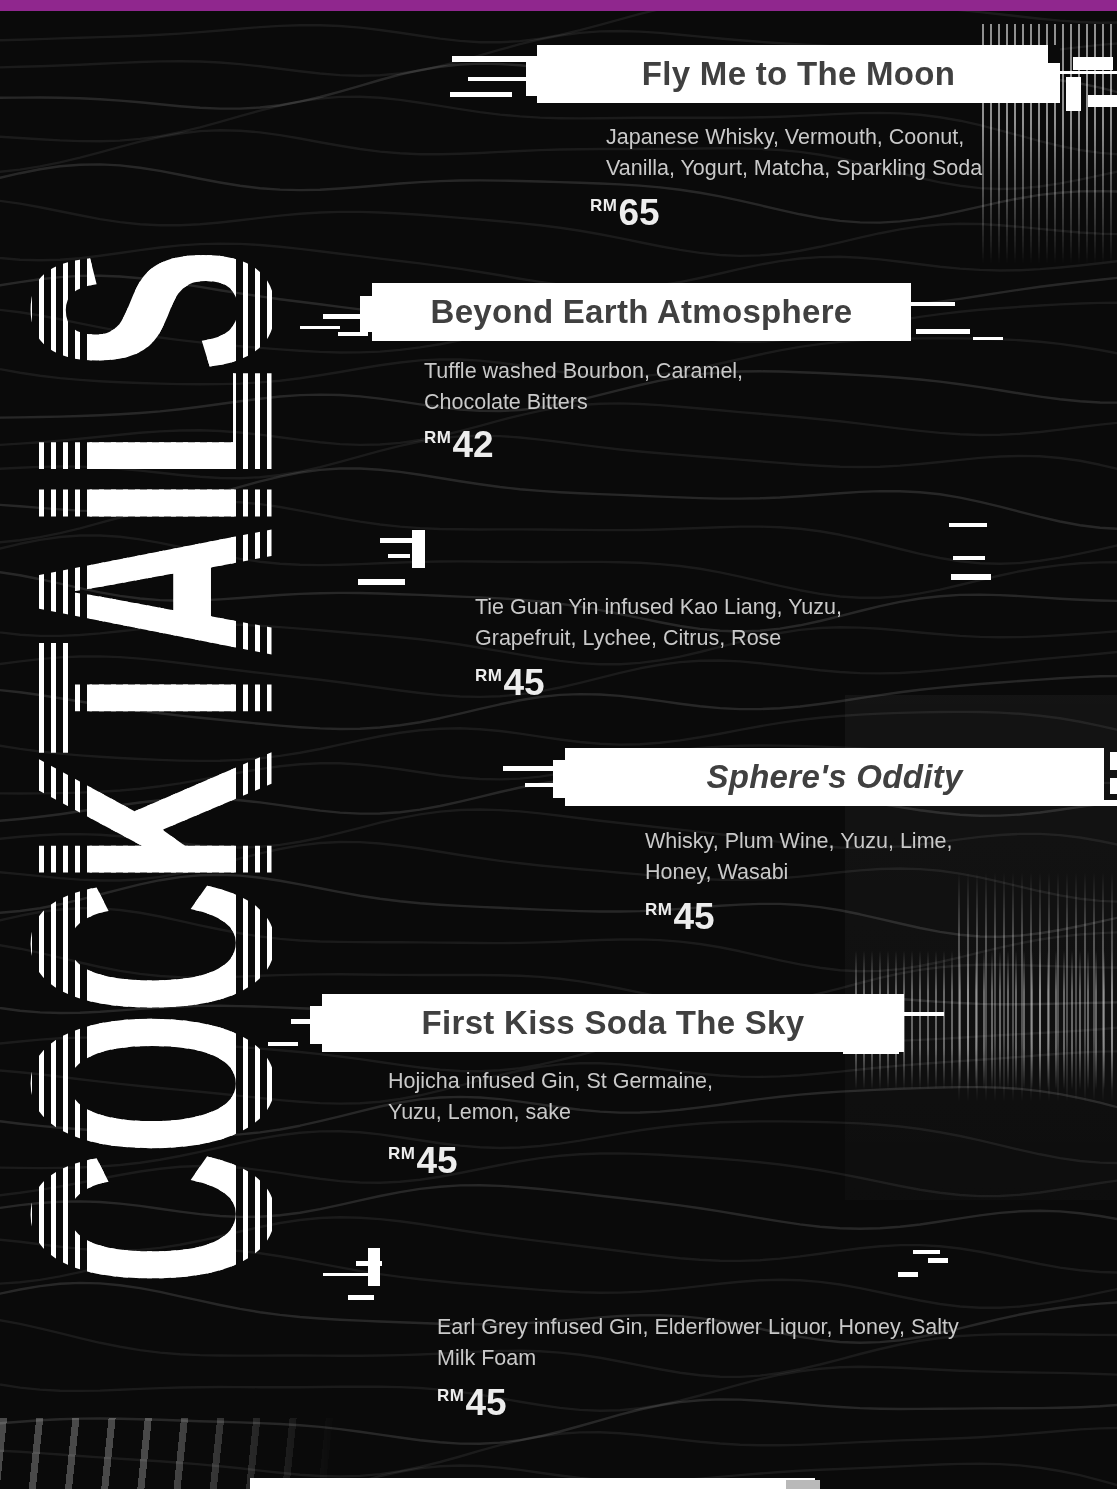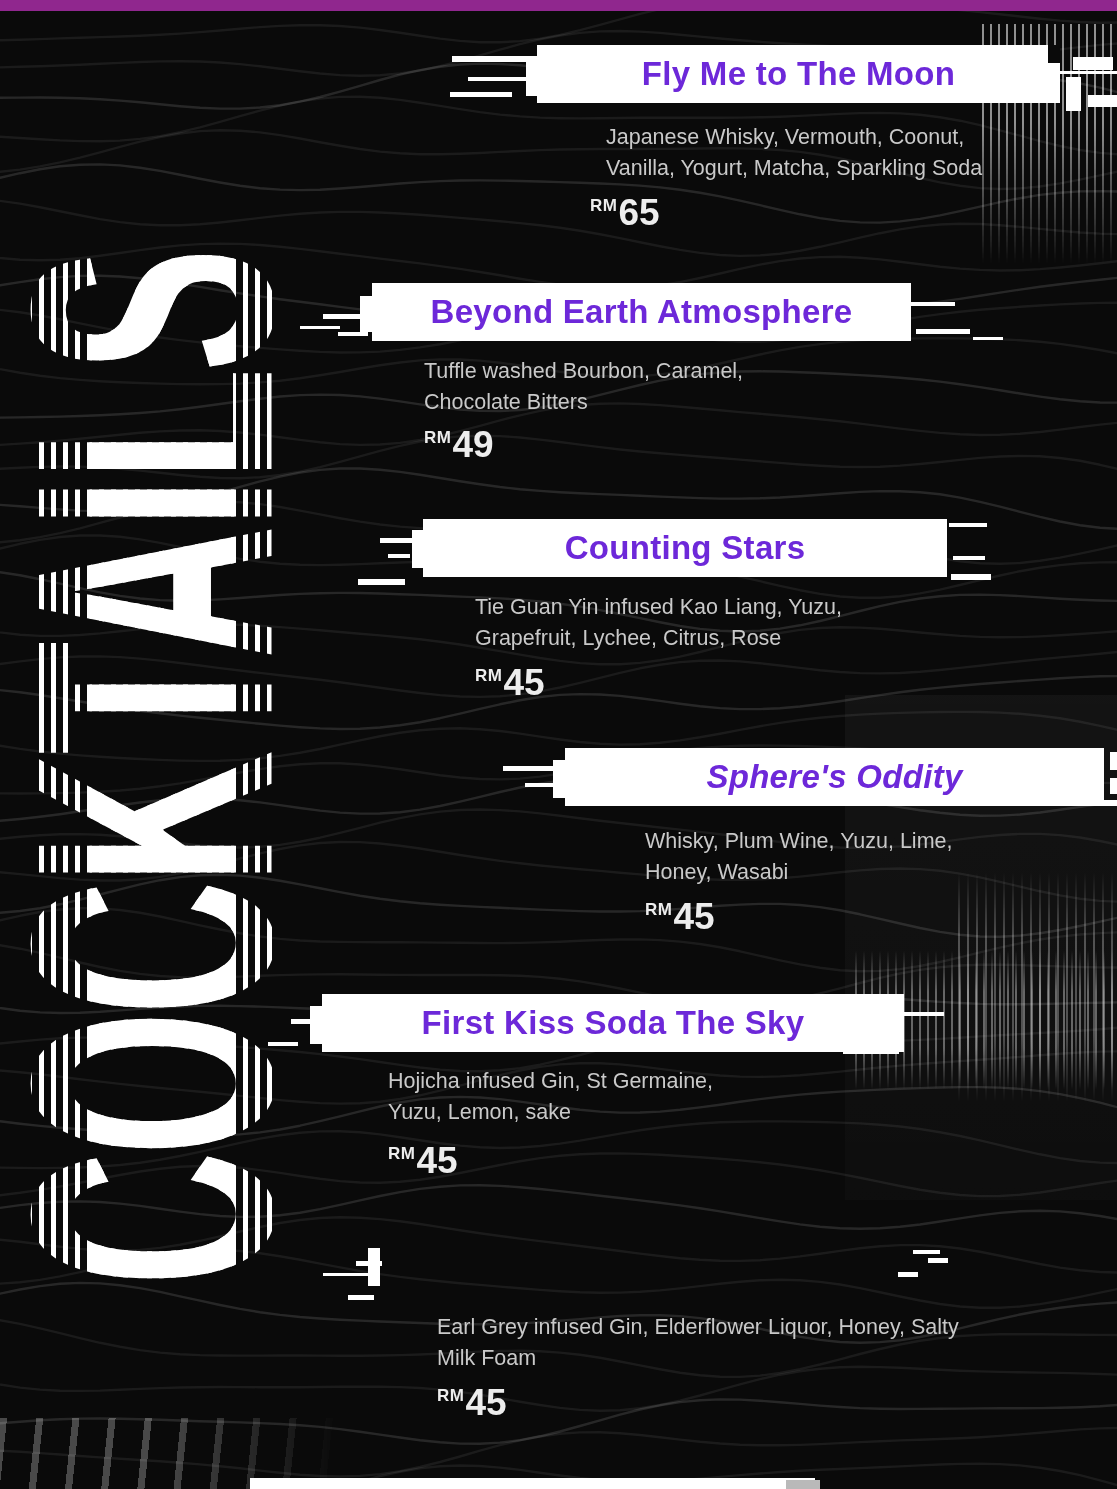--- a/index.html
+++ b/index.html
@@ -49,21 +49,21 @@
       -webkit-background-clip:text;background-clip:text;
     }
   }
 
   
   .item{position:absolute;left:0;top:0;width:100%;height:100%;pointer-events:none;}
   .tbox{
     position:absolute;height:58px;background:#fff;
     display:flex;align-items:center;justify-content:center;
   }
-  .tbox h2{margin:10px;font-size:33px;font-weight:700;color:#6d28d9;letter-spacing:.3px;}
+  .tbox h2{margin:10px;font-size:33px;font-weight:700;color:#404040;letter-spacing:.3px;}
   .desc{position:absolute;margin:0;font-size:21.5px;line-height:1.45;color:#c9c9c9;}
   .price{position:absolute;display:flex;align-items:flex-start;color:#ededed;}
   .price .cur{font-size:17px;font-weight:700;letter-spacing:.5px;padding-top:2px;}
   .price .amt{font-size:37px;font-weight:700;line-height:1;margin-left:1px;}
   .gl{position:absolute;background:#fff;}
   .gl.dark{background:#0a0a0a;}
 
   .pbox{position:absolute;background:#fff;}
   .pbox .gray{position:absolute;background:#b9b9b9;}
 </style>
@@ -160,28 +160,25 @@
     <div class="gl" style="left:360px;top:296px;width:12px;height:36px;"></div>
     <div class="gl" style="left:323px;top:314px;width:50px;height:5px;"></div>
     <div class="gl" style="left:300px;top:326px;width:40px;height:3px;"></div>
     <div class="gl" style="left:338px;top:332px;width:30px;height:4px;"></div>
     <div class="gl" style="left:911px;top:302px;width:44px;height:4px;"></div>
     <div class="gl" style="left:916px;top:329px;width:54px;height:5px;"></div>
     <div class="gl" style="left:973px;top:337px;width:30px;height:3px;"></div>
     <p class="desc" style="left:424px;top:356px;width:370px;">Tuffle washed Bourbon, Caramel, Chocolate Bitters</p>
     <div class="price" style="left:424px;top:426px;">
       <span class="cur">RM</span>
-        <span class="amt">49</span>
-    </div>
-  </section>
-
-  <section class="item">
-    <div class="tbox" style="left:423px;top:519px;width:524px;">
-      <h2>Counting Stars</h2>
-    </div>
+        <span class="amt">42</span>
+    </div>
+  </section>
+
+  <section class="item">
     <div class="gl" style="left:412px;top:530px;width:13px;height:38px;"></div>
     <div class="gl" style="left:380px;top:538px;width:36px;height:5px;"></div>
     <div class="gl" style="left:388px;top:554px;width:22px;height:4px;"></div>
     <div class="gl" style="left:358px;top:579px;width:47px;height:6px;"></div>
     <div class="gl" style="left:949px;top:523px;width:38px;height:4px;"></div>
     <div class="gl" style="left:953px;top:556px;width:32px;height:4px;"></div>
     <div class="gl" style="left:951px;top:574px;width:40px;height:6px;"></div>
     <p class="desc" style="left:475px;top:592px;width:430px;">Tie Guan Yin infused Kao Liang, Yuzu, Grapefruit, Lychee, Citrus, Rose</p>
     <div class="price" style="left:475px;top:664px;">
       <span class="cur">RM</span>

